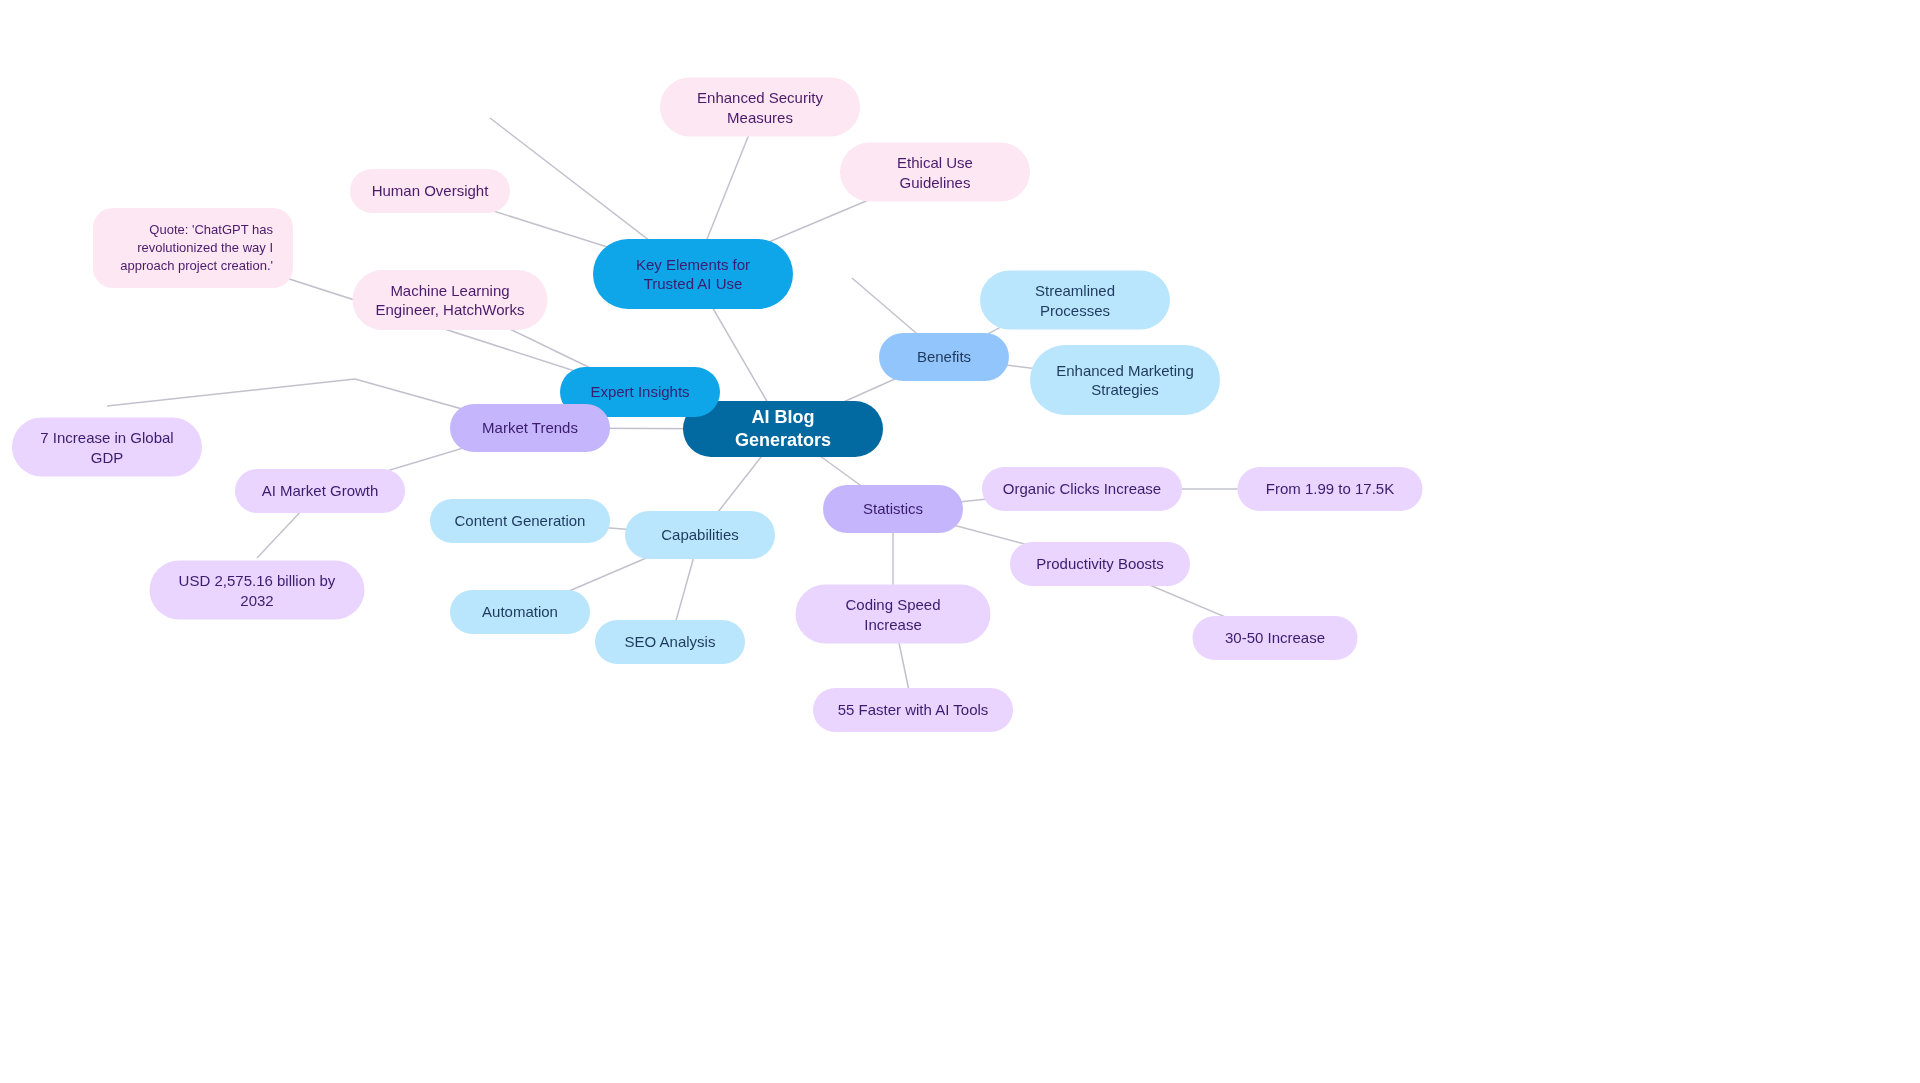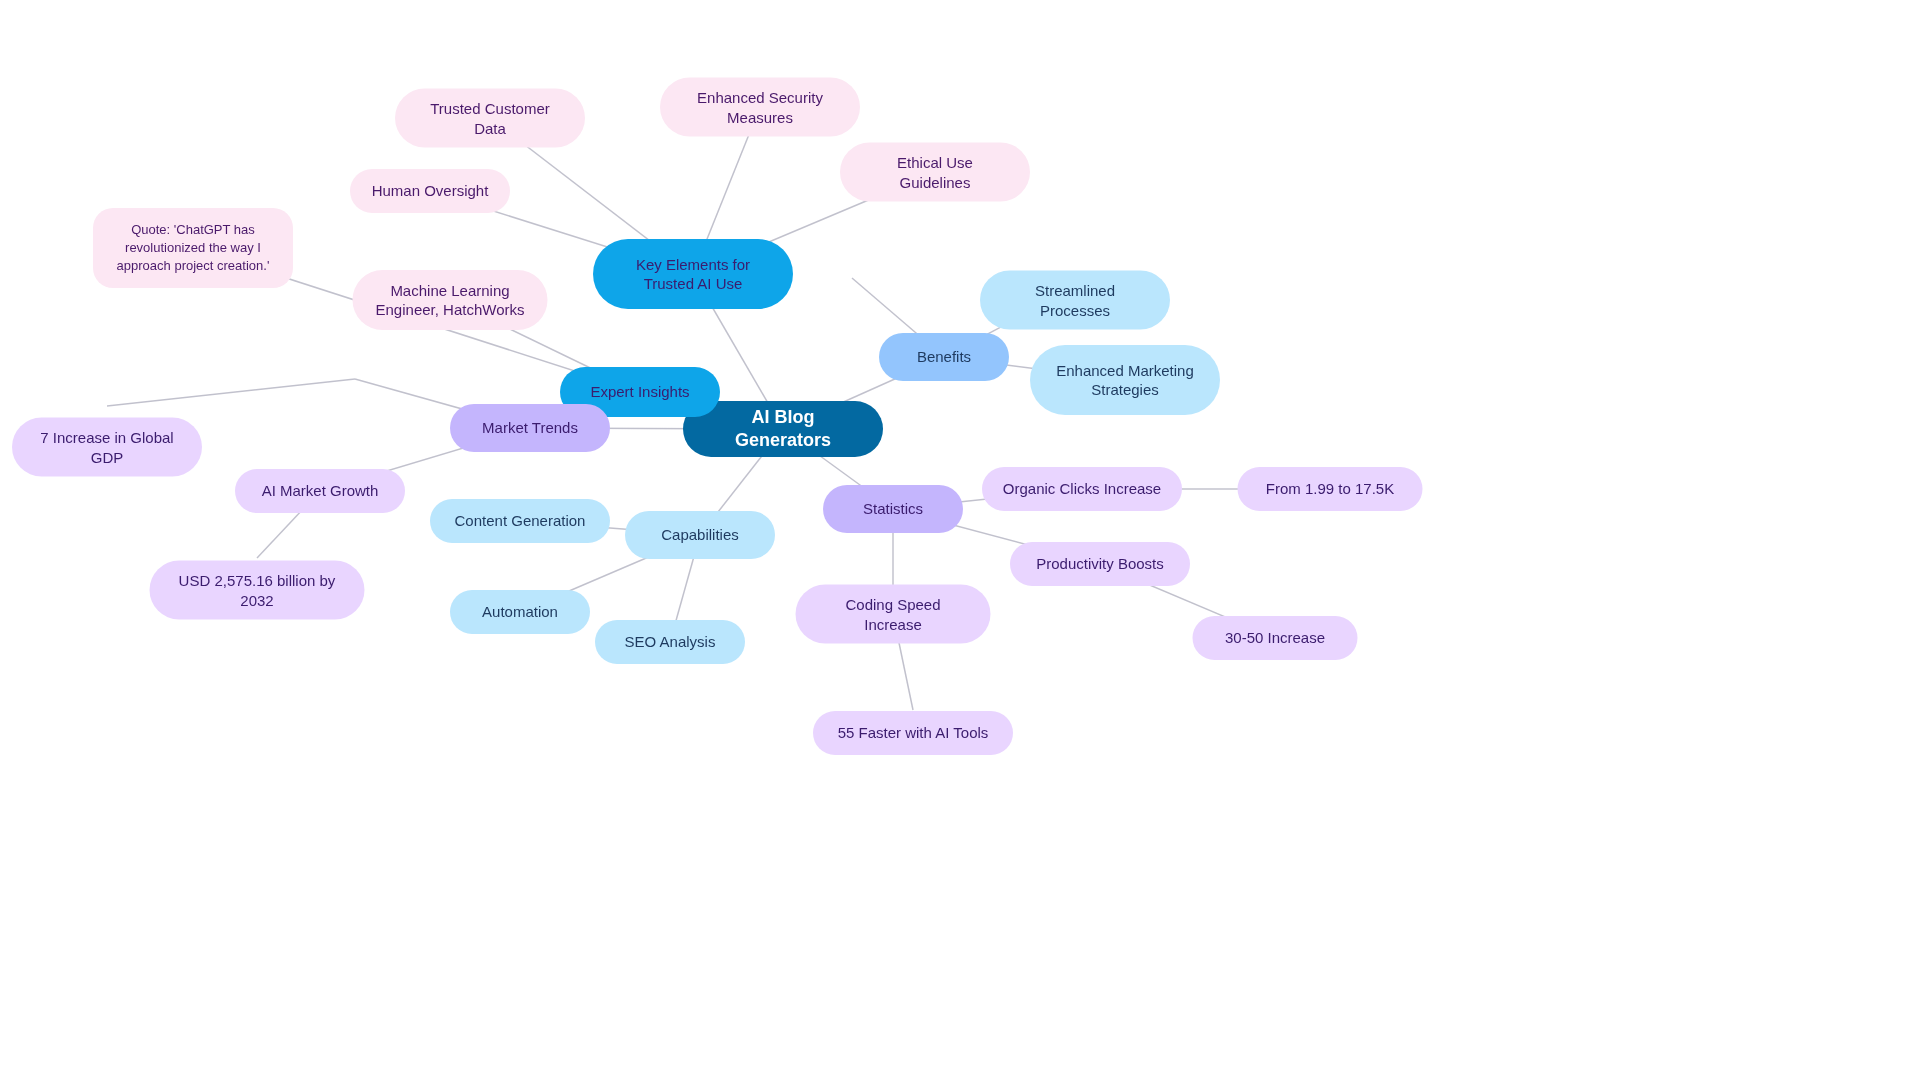--- a/index.html
+++ b/index.html
@@ -113,38 +113,37 @@
       <line x1="944" y1="357" x2="1125" y2="380" stroke="#a8a8b8" stroke-width="1.5" opacity="0.7"></line>
       <line x1="893" y1="509" x2="1082" y2="489" stroke="#a8a8b8" stroke-width="1.5" opacity="0.7"></line>
       <line x1="893" y1="509" x2="1100" y2="564" stroke="#a8a8b8" stroke-width="1.5" opacity="0.7"></line>
       <line x1="893" y1="509" x2="893" y2="614" stroke="#a8a8b8" stroke-width="1.5" opacity="0.7"></line>
       <line x1="1082" y1="489" x2="1330" y2="489" stroke="#a8a8b8" stroke-width="1.5" opacity="0.7"></line>
       <line x1="1100" y1="564" x2="1275" y2="638" stroke="#a8a8b8" stroke-width="1.5" opacity="0.7"></line>
       <line x1="893" y1="614" x2="913" y2="710" stroke="#a8a8b8" stroke-width="1.5" opacity="0.7"></line>
     </svg>
 <div class="node node-center" style="left: 783px; top: 429px; width: 200px; min-height: 56px;">AI Blog Generators</div>
     <div class="node node-pink" style="left: 693px; top: 274px; width: 200px; min-height: 70px;">Key Elements for Trusted AI Use</div>
-    <div class="node node-pink-light" style="left: 490px; top: 118px; width: 190px; min-height: 44px;">Trusted Customer Data</div>
     <div class="node node-pink-light" style="left: 760px; top: 107px; width: 200px; min-height: 44px;">Enhanced Security Measures</div>
     <div class="node node-pink-light" style="left: 430px; top: 191px; width: 160px; min-height: 44px;">Human Oversight</div>
     <div class="node node-pink-light" style="left: 935px; top: 172px; width: 190px; min-height: 44px;">Ethical Use Guidelines</div>
     <div class="node node-pink" style="left: 640px; top: 392px; width: 160px; min-height: 50px;">Expert Insights</div>
     <div class="node node-pink-light" style="left: 450px; top: 300px; width: 195px; min-height: 60px;">Machine Learning Engineer, HatchWorks</div>
-    <div class="node node-quote" style="left: 193px; top: 248px; width: 210px; min-height: 80px;">Quote: 'ChatGPT has revolutionized the way I approach project creation.'</div>
+    <div class="node node-quote" style="left: 193px; top: 248px; width: 210px; min-height: 80px; text-align: right;">Quote: 'ChatGPT has revolutionized the way I approach project creation.'</div>
     <div class="node node-lavender-mid" style="left: 530px; top: 428px; width: 160px; min-height: 48px;">Market Trends</div>
     <div class="node node-lavender" style="left: 320px; top: 491px; width: 170px; min-height: 44px;">AI Market Growth</div>
     <div class="node node-lavender" style="left: 107px; top: 430px; width: 190px; min-height: 44px; margin-top: 17px;">7 Increase in Global GDP</div>
     <div class="node node-lavender" style="left: 257px; top: 558px; width: 215px; min-height: 44px; margin-top: 32px;">USD 2,575.16 billion by 2032</div>
     <div class="node node-blue-light" style="left: 700px; top: 535px; width: 150px; min-height: 48px;">Capabilities</div>
     <div class="node node-blue-light" style="left: 520px; top: 521px; width: 180px; min-height: 44px;">Content Generation</div>
     <div class="node node-blue-light" style="left: 520px; top: 612px; width: 140px; min-height: 44px;">Automation</div>
     <div class="node node-blue-light" style="left: 670px; top: 642px; width: 150px; min-height: 44px;">SEO Analysis</div>
     <div class="node node-blue-mid" style="left: 944px; top: 357px; width: 130px; min-height: 48px;">Benefits</div>
     <div class="node node-blue-light" style="left: 1075px; top: 288px; width: 190px; min-height: 44px; margin-top: 12px;">Streamlined Processes</div>
     <div class="node node-blue-light" style="left: 1125px; top: 380px; width: 190px; min-height: 70px;">Enhanced Marketing Strategies</div>
     <div class="node node-lavender-mid" style="left: 893px; top: 509px; width: 140px; min-height: 48px;">Statistics</div>
     <div class="node node-lavender" style="left: 1082px; top: 489px; width: 200px; min-height: 44px;">Organic Clicks Increase</div>
     <div class="node node-lavender" style="left: 1330px; top: 489px; width: 185px; min-height: 44px;">From 1.99 to 17.5K</div>
     <div class="node node-lavender" style="left: 1100px; top: 564px; width: 180px; min-height: 44px;">Productivity Boosts</div>
     <div class="node node-lavender" style="left: 1275px; top: 638px; width: 165px; min-height: 44px;">30-50 Increase</div>
     <div class="node node-lavender" style="left: 893px; top: 614px; width: 195px; min-height: 44px;">Coding Speed Increase</div>
-    <div class="node node-lavender" style="left: 913px; top: 733px; width: 200px; min-height: 44px;">55 Faster with AI Tools</div>
+    <div class="node node-lavender" style="left: 913px; top: 710px; width: 200px; min-height: 44px;">55 Faster with AI Tools</div>
   </div>
 
 </body></html>

